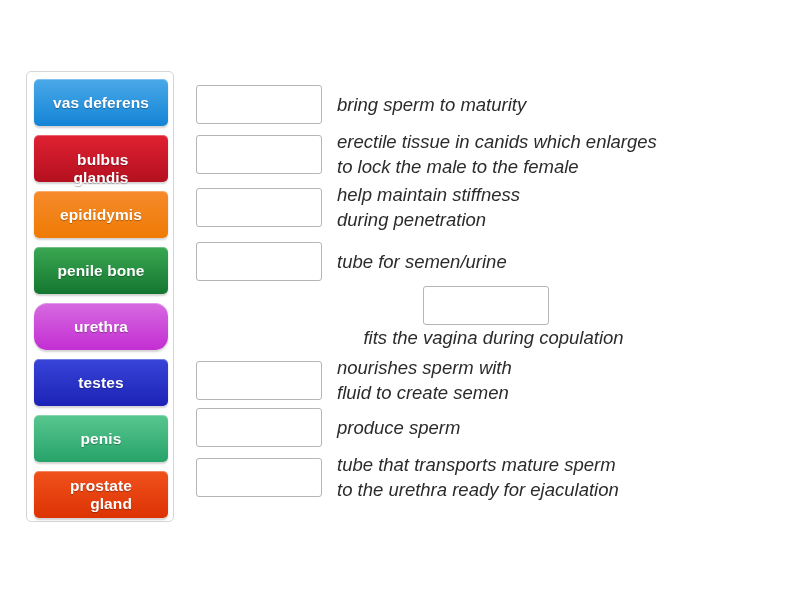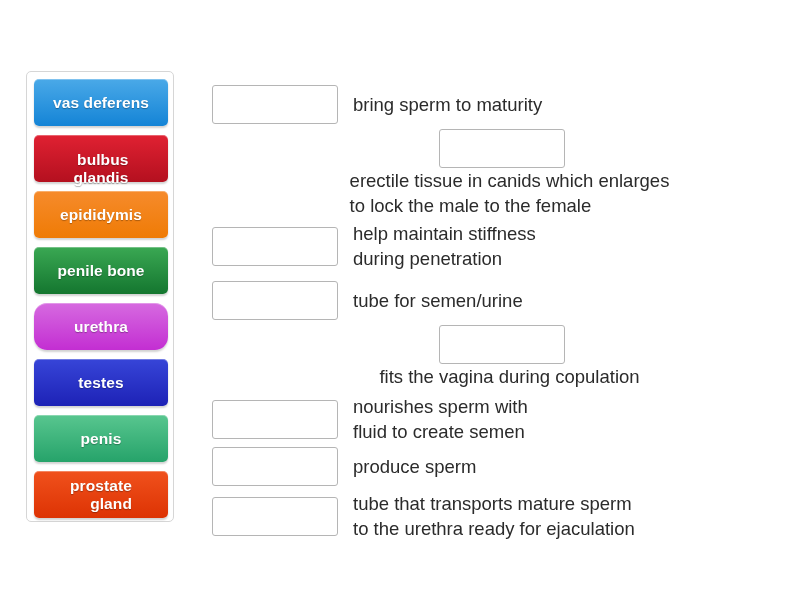--- a/index.html
+++ b/index.html
@@ -62,23 +62,24 @@
   .tile:last-child { margin-bottom: 0; }
 
   .tile-label {
     padding: 0 4px;
     pointer-events: none;
   }
 
   
   #rows {
     position: absolute;
-    left: 212px;
+    left: 196px;
     top: 85px;
     width: 580px;
+    font-style: italic;
   }
 
   .row {
     display: flex;
     align-items: center;
     margin-bottom: 0px;
   }
 
   .dropzone {
     flex: 0 0 auto;
@@ -135,21 +136,21 @@
 gland</span>
       </div>
     </div>
 
   <div id="rows">
 
   <div class="row" style="margin-bottom: 5px;">
         <div class="dropzone"></div>
         <div class="desc">bring sperm to maturity</div>
       </div>
-      <div class="row" style="margin-bottom: 3px; flex-direction: column;">
+      <div class="row" style="margin-bottom: 3px;">
         <div class="dropzone"></div>
         <div class="desc">erectile tissue in canids which enlarges
 to lock the male to the female</div>
       </div>
       <div class="row" style="margin-bottom: 10px;">
         <div class="dropzone"></div>
         <div class="desc">help maintain stiffness
 during penetration</div>
       </div>
       <div class="row" style="margin-bottom: 5px; justify-content: space-between;">

